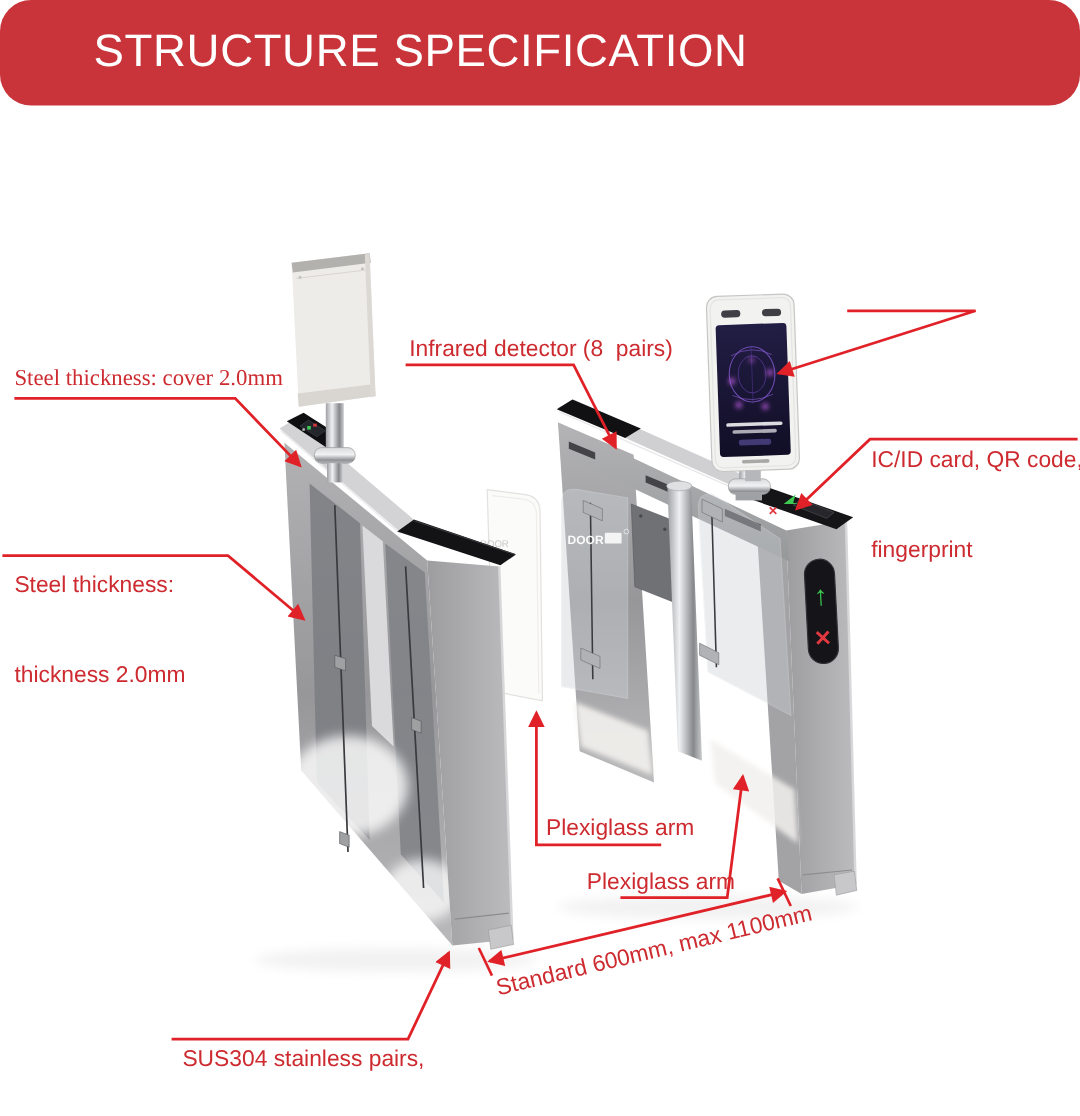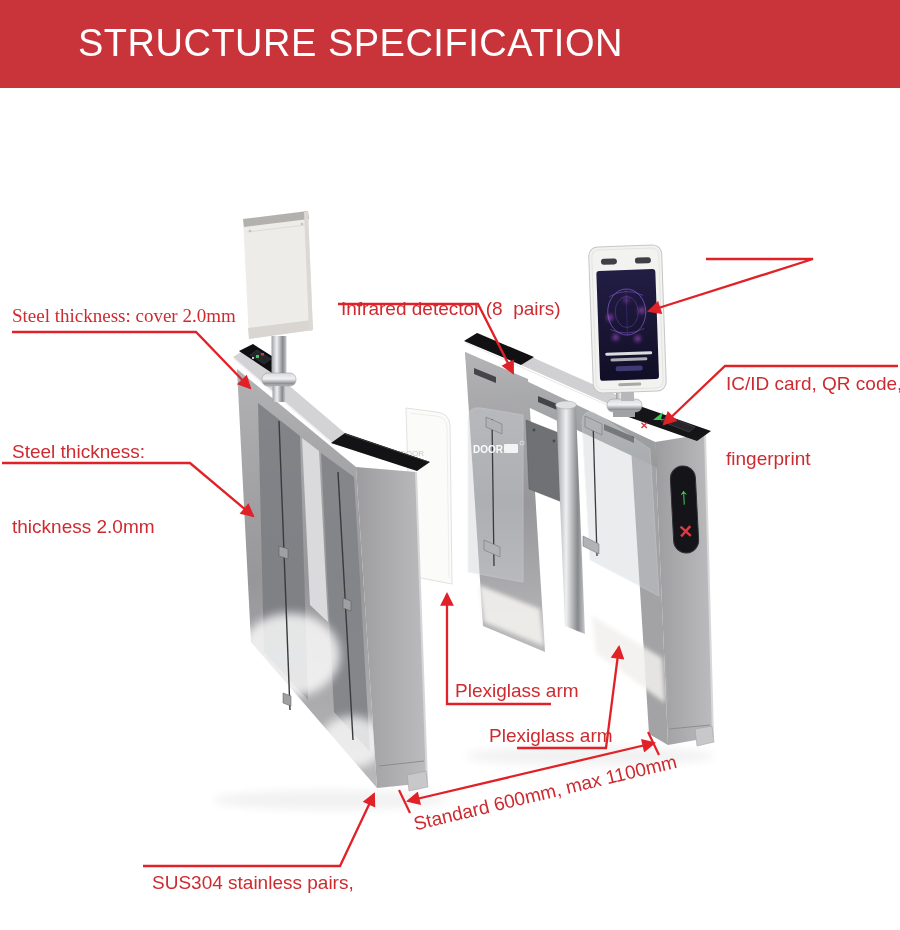--- a/index.html
+++ b/index.html
@@ -1,18 +1,18 @@
 <!DOCTYPE html>
 <html style="--header-bg: #c9343a; --annotation: #cd2b30; --line: #e02228; --indicator-allow: #3ec953; --indicator-deny: #e23840;"><head>
 <meta charset="utf-8">
 <style>
   html,body{margin:0;padding:0;background:#ffffff;}
   .stage{position:relative;width:900px;height:930px;background:#ffffff;overflow:hidden;
          font-family:"Liberation Sans",sans-serif;}
-  .hdr{position:absolute;left:0;top:0;width:900px;height:88px;background:var(--header-bg,#c9343a);}
+  .hdr{position:absolute;left:0;top:0;width:900px;height:88px;background:var(--header-bg,#c9343a);border-radius:26px;}
   .hdr h1{position:absolute;left:78px;top:0;margin:0;line-height:86px;font-size:38px;
           font-weight:400;letter-spacing:.5px;color:#ffffff;}
   svg.scene{position:absolute;left:0;top:0;}
   .lbl{position:absolute;color:var(--annotation,#cd2b30);font-size:19px;line-height:25px;
        white-space:pre;}
   .lbl-rot{transform:rotate(-13.5deg);transform-origin:0 0;}
   .ann{stroke:var(--line,#e02228);stroke-width:2.3;fill:none;}
   .tick{stroke:var(--line,#e02228);stroke-width:2.2;}
   .ann-marker{fill:var(--line,#e02228);}
   .glyph-allow{fill:var(--indicator-allow,#3ec953);font-weight:bold;}
@@ -230,26 +230,26 @@
       <g>
         <path class="ann" d="M408,801 L654,743" marker-start="url(#arr)" marker-end="url(#arr)"></path>
         <path class="tick" d="M399,790 L410,813"></path>
         <path class="tick" d="M648,732 L659,755"></path>
       </g>
     </g>
   </svg>
 
   <div class="lbl" style="left:12px;top:303px;font-family:Liberation Serif, serif;">Steel thickness: cover 2.0mm</div>
 
-  <div class="lbl" style="left:12px;top:389px;">
+  <div class="lbl" style="left:12px;top:425px;">
     <div>Steel thickness:</div>
     <div>thickness 2.0mm</div>
   </div>
 
-  <div class="lbl" style="left:341px;top:296px;">Infrared detector (8  pairs)</div>
+  <div class="lbl" style="left:341px;top:279px;">Infrared detector (8  pairs)</div>
 
 
   <div class="lbl" style="left:726px;top:321px;">
     <div>IC/ID card, QR code,</div>
     <div>fingerprint</div>
   </div>
 
   <div class="lbl" style="left:455px;top:678px;">Plexiglass arm</div>
 
   <div class="lbl" style="left:489px;top:723px;">Plexiglass arm</div>

